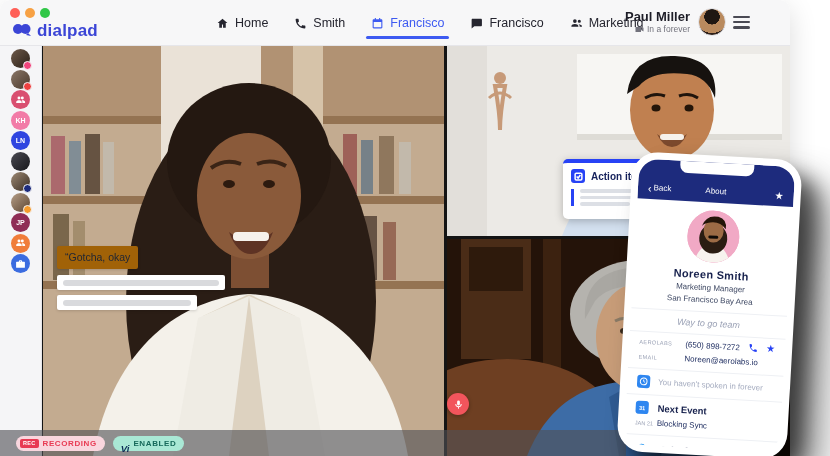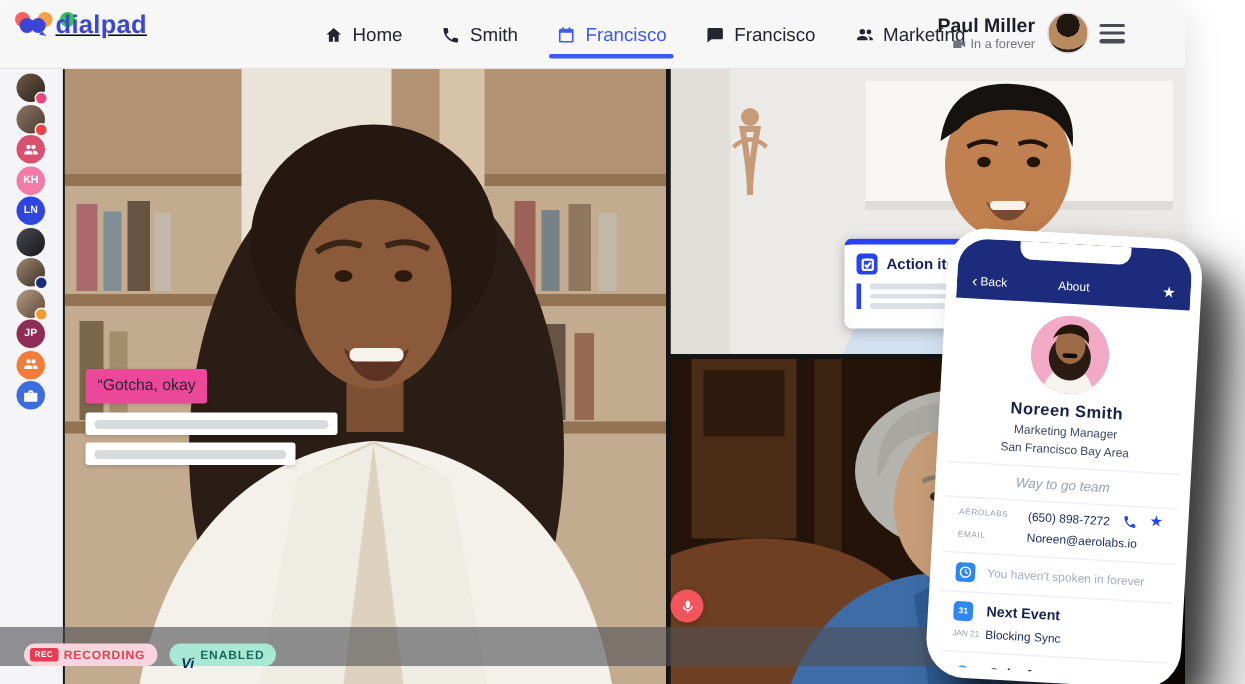--- a/index.html
+++ b/index.html
@@ -7,21 +7,21 @@
   .canvas { position:relative; width:830px; height:456px; overflow:hidden; background:#fff; }
 
   
   .window { position:absolute; left:0; top:0; width:790px; height:456px;
             border-radius:10px 10px 0 0; background:#fff; box-shadow:0 8px 28px rgba(0,0,0,.14); }
 
   .topbar { position:absolute; left:0; top:0; width:100%; height:46px; background:#f7f7f8;
             border-bottom:1px solid #e6e6ea; border-radius:10px 10px 0 0; }
   .dots { position:absolute; left:10px; top:8px; display:flex; gap:5px; }
   .dot { width:10px; height:10px; border-radius:50%; }
-  .logo { position:absolute; left:12px; top:7px; display:flex; align-items:center; gap:5px;text-decoration:underline; }
+  .logo { position:absolute; left:12px; top:21px; display:flex; gap:5px; }
   .logo svg { width:20px; height:16px; fill:#3b45d6; }
   .logo-text { font-size:17px; font-weight:bold; color:#3b45d6; letter-spacing:.2px; }
 
   .nav { position:absolute; left:216px; top:0; height:46px; display:flex; align-items:center; gap:26px; }
   .nav-item { position:relative; display:flex; align-items:center; gap:6px; font-size:12.5px;
               color:#25252f; cursor:pointer; white-space:nowrap; }
   .nav-item svg { width:13px; height:13px; fill:currentColor; }
   .nav-item.active { color:#3d5af1; }
   .nav-item.active .underline { position:absolute; left:-5px; right:-5px; bottom:-9px; height:3px;
               border-radius:3px; background:#3d5af1; }
@@ -56,37 +56,37 @@
 
   
   .stage { position:absolute; left:42px; top:46px; width:748px; height:410px; background:#141414; }
   .tile { position:absolute; overflow:hidden; }
   .tile svg { width:100%; height:100%; display:block; }
   .tile-main { left:1px; top:0; width:401px; height:410px; }
   .tile-rt   { left:405px; top:0; width:343px; height:190px; }
   .tile-rb   { left:405px; top:193px; width:343px; height:217px; }
 
   
-  .cap1 { position:absolute; left:57px; top:246px; background:#ec4899; border-radius:2px;
+  .cap1 { position:absolute; left:57px; top:246px; background:#a16207; border-radius:2px;
           padding:5px 8px 6px; font-size:10.5px; color:#1e2535; z-index:5; box-shadow:0 1px 3px rgba(0,0,0,.15); }
   .cap-ph { position:absolute; background:#fff; border-radius:2px; z-index:5; display:flex;
             align-items:center; padding:0 6px; box-shadow:0 1px 3px rgba(0,0,0,.15); }
   .cap2 { left:57px; top:275px; width:168px; height:15px; }
   .cap3 { left:57px; top:295px; width:140px; height:15px; }
   .cap-bar { height:6px; border-radius:3px; background:#d9dadd; width:100%; }
 
   
   .mic-btn { position:absolute; left:447px; top:393px; width:22px; height:22px; border-radius:50%;
              background:#f2555c; z-index:6; display:flex; align-items:center; justify-content:center;
              cursor:pointer; box-shadow:0 1px 4px rgba(0,0,0,.3); }
   .mic-btn svg { width:11px; height:11px; fill:#fff; }
 
   
-  .bottombar { position:absolute; left:0; top:418px; width:626px; height:26px;
-               background:rgba(80,80,86,.62); z-index:7; display:flex; align-items:flex-end;
+  .bottombar { position:absolute; left:0; top:430px; width:626px; height:26px;
+               background:rgba(80,80,86,.62); z-index:7; display:flex; align-items:center;
                gap:8px; padding-left:16px; }
   .pill { height:15px; border-radius:8px; display:flex; align-items:center; gap:4px; padding:0 8px; }
   .pill-rec { background:#f9d6de; padding-left:4px; }
   .rec-tag { background:#e83a53; color:#fff; font-size:5.5px; font-weight:bold; border-radius:2px;
              padding:1.5px 3px; letter-spacing:.3px; }
   .rec-label { color:#e83a53; font-size:8px; font-weight:bold; letter-spacing:.6px; }
   .pill-vi { background:#a9e8d5; }
   .vi-logo { font-size:9.5px; font-weight:800; color:#0c2f56; font-style:italic;margin-top:11px; }
   .vi-label { font-size:8px; font-weight:bold; color:#16695a; letter-spacing:.6px; }
 

